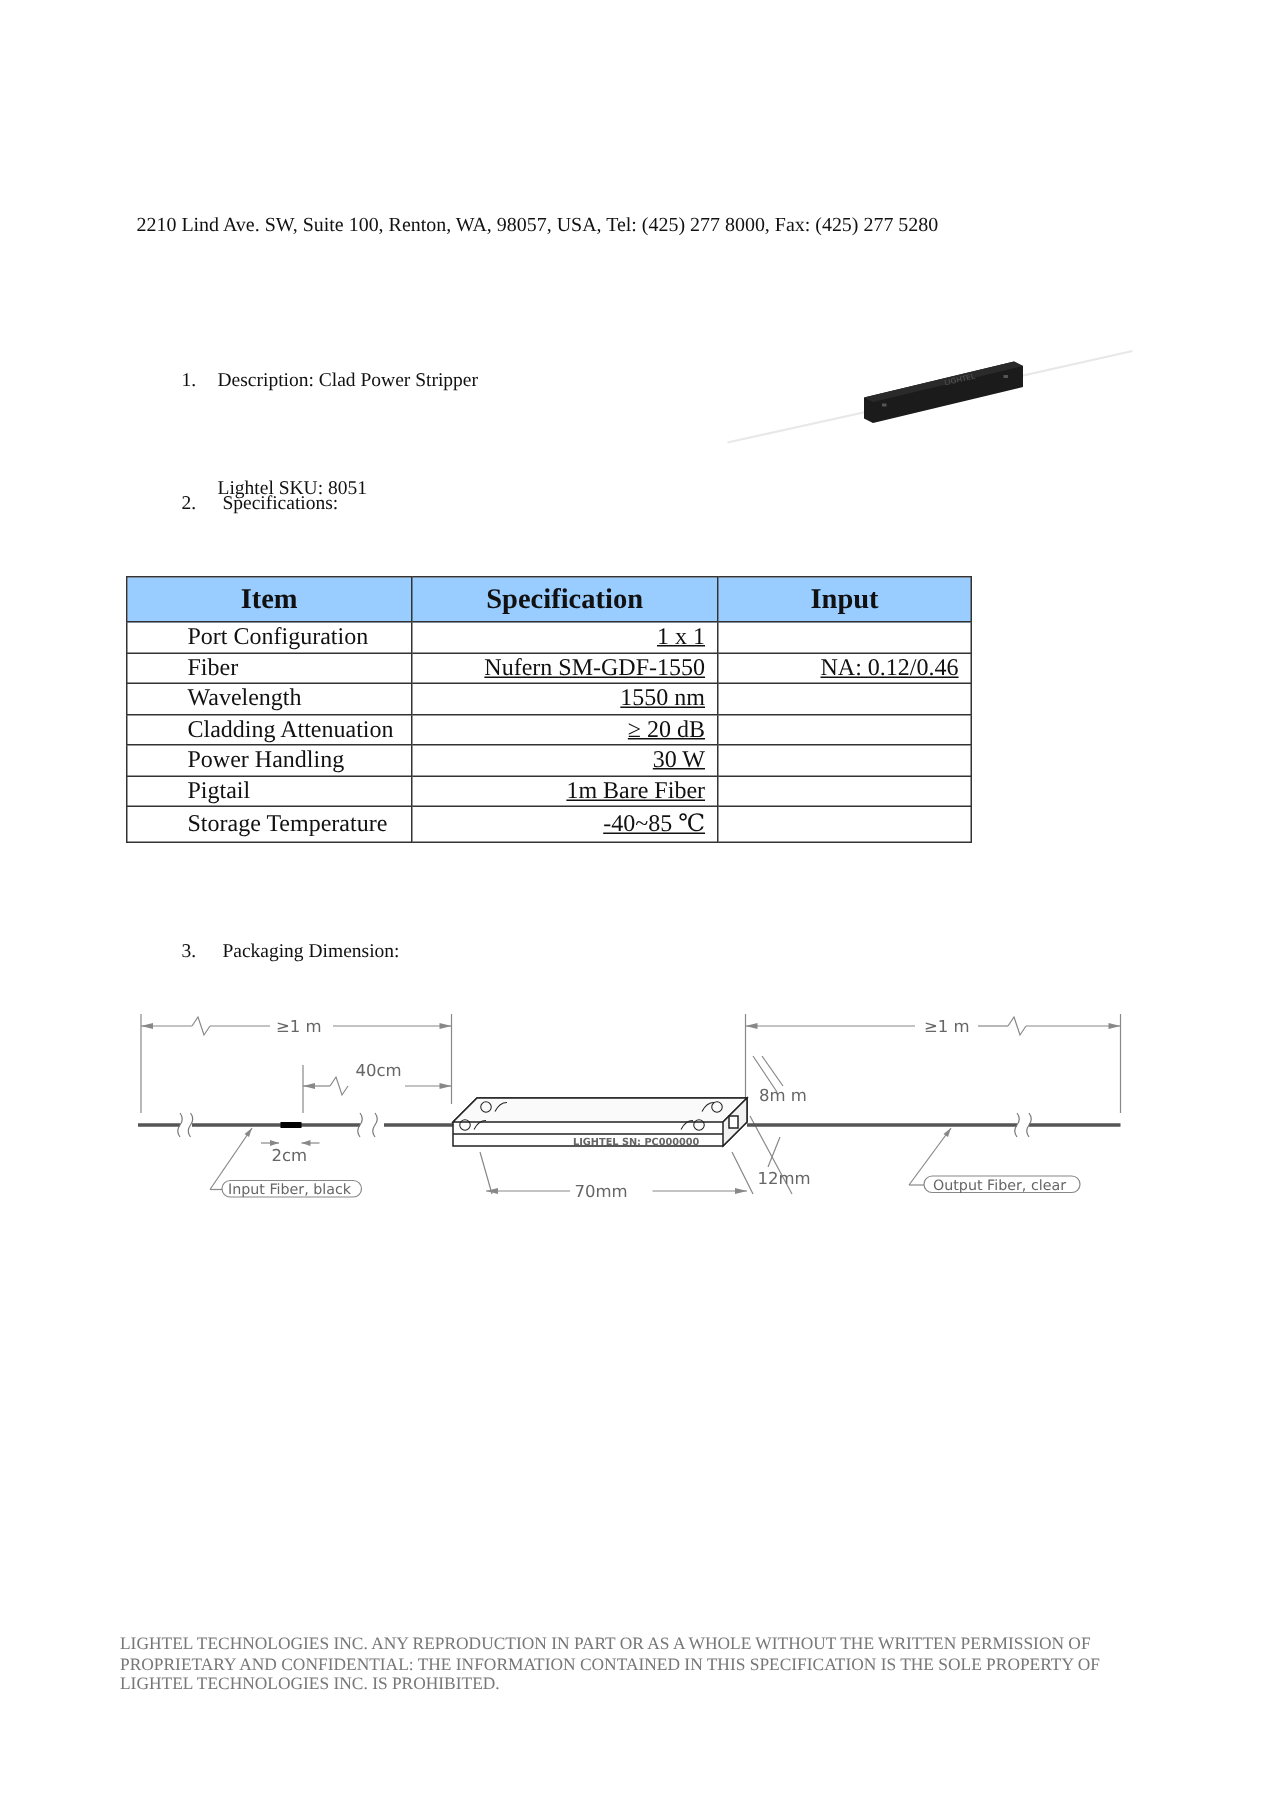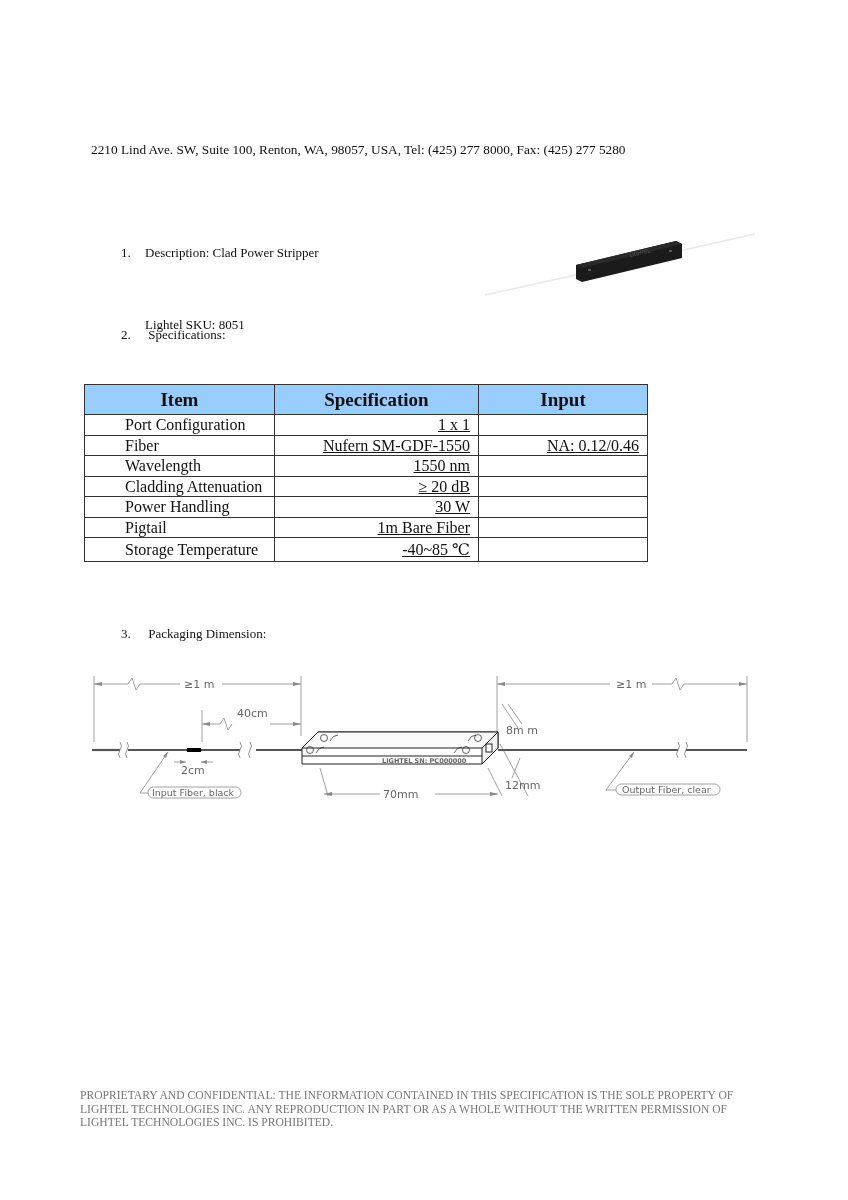--- a/index.html
+++ b/index.html
@@ -209,16 +209,16 @@
   <text x="72" y="128" font-size="9.5">Input Fiber, black</text>
   <text x="303" y="130" font-size="11">70mm</text>
   <text x="426" y="66" font-size="11">8m m</text>
   <text x="425" y="121" font-size="11">12mm</text>
   <text x="536" y="20" font-size="11">≥1 m</text>
   <rect x="536" y="116" width="104" height="11" rx="5.5" fill="none" stroke="#888" stroke-width="0.8"></rect>
   <text x="542" y="125" font-size="9.5">Output Fiber, clear</text>
 </svg>
 
 <div class="footer">
+  <div>LIGHTEL TECHNOLOGIES INC. ANY REPRODUCTION IN PART OR AS A WHOLE WITHOUT THE WRITTEN PERMISSION OF</div>
   <div>PROPRIETARY AND CONFIDENTIAL: THE INFORMATION CONTAINED IN THIS SPECIFICATION IS THE SOLE PROPERTY OF</div>
-  <div>LIGHTEL TECHNOLOGIES INC. ANY REPRODUCTION IN PART OR AS A WHOLE WITHOUT THE WRITTEN PERMISSION OF</div>
   <div>LIGHTEL TECHNOLOGIES INC. IS PROHIBITED.</div>
 </div>
 
 </body></html>

